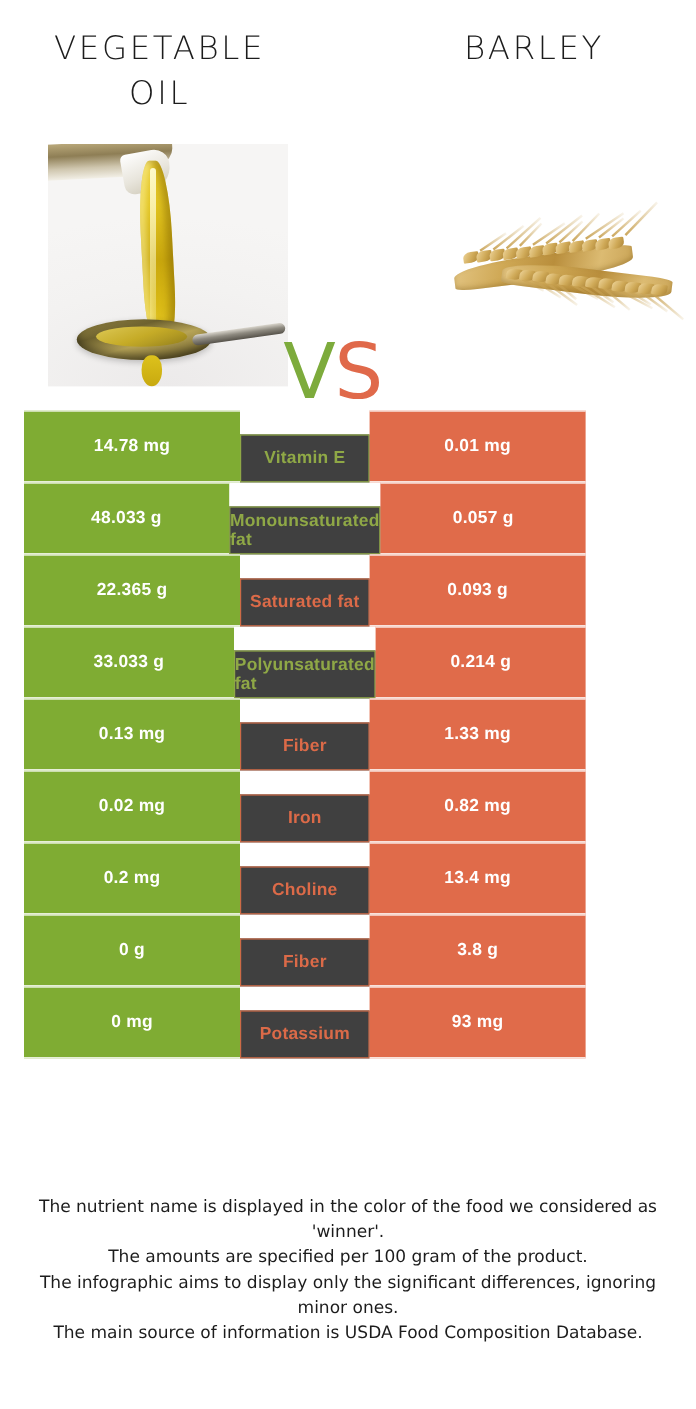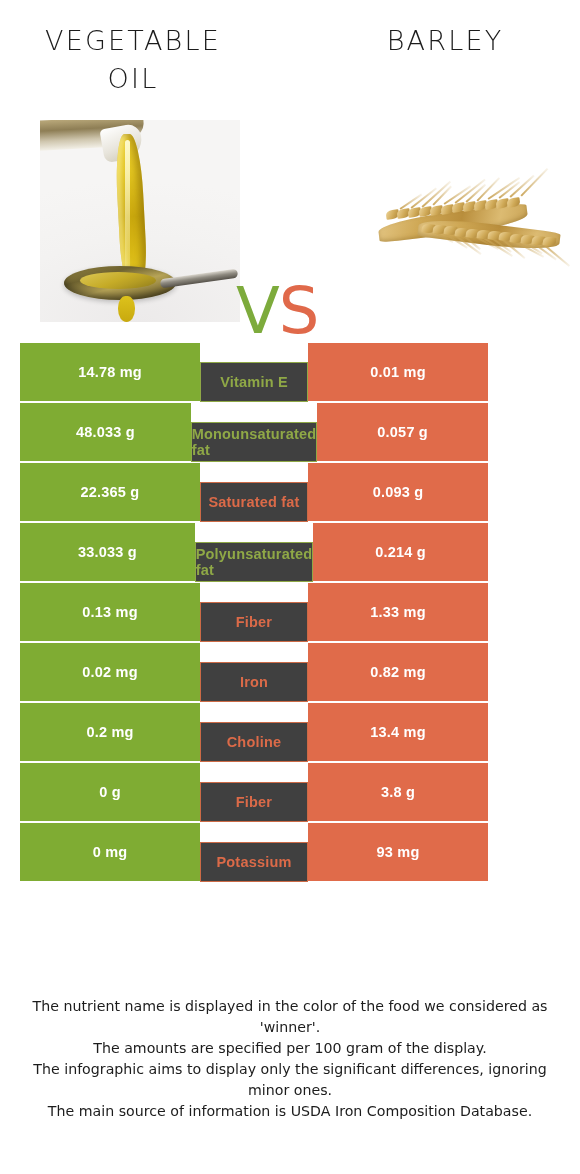--- a/index.html
+++ b/index.html
@@ -384,16 +384,16 @@
     </div>
     <div class="row win-orange">
       <div class="cell-left">0 mg</div>
       <div class="cell-mid">Potassium</div>
       <div class="cell-right">93 mg</div>
     </div>
   </div>
 
 <div class="footer" id="footer-notes">
     <div>The nutrient name is displayed in the color of the food we considered as 'winner'.</div>
-    <div>The amounts are specified per 100 gram of the display.</div>
+    <div>The amounts are specified per 100 gram of the product.</div>
     <div>The infographic aims to display only the significant differences, ignoring minor ones.</div>
-    <div>The main source of information is USDA Iron Composition Database.</div>
+    <div>The main source of information is USDA Food Composition Database.</div>
   </div>
 
 </body></html>

